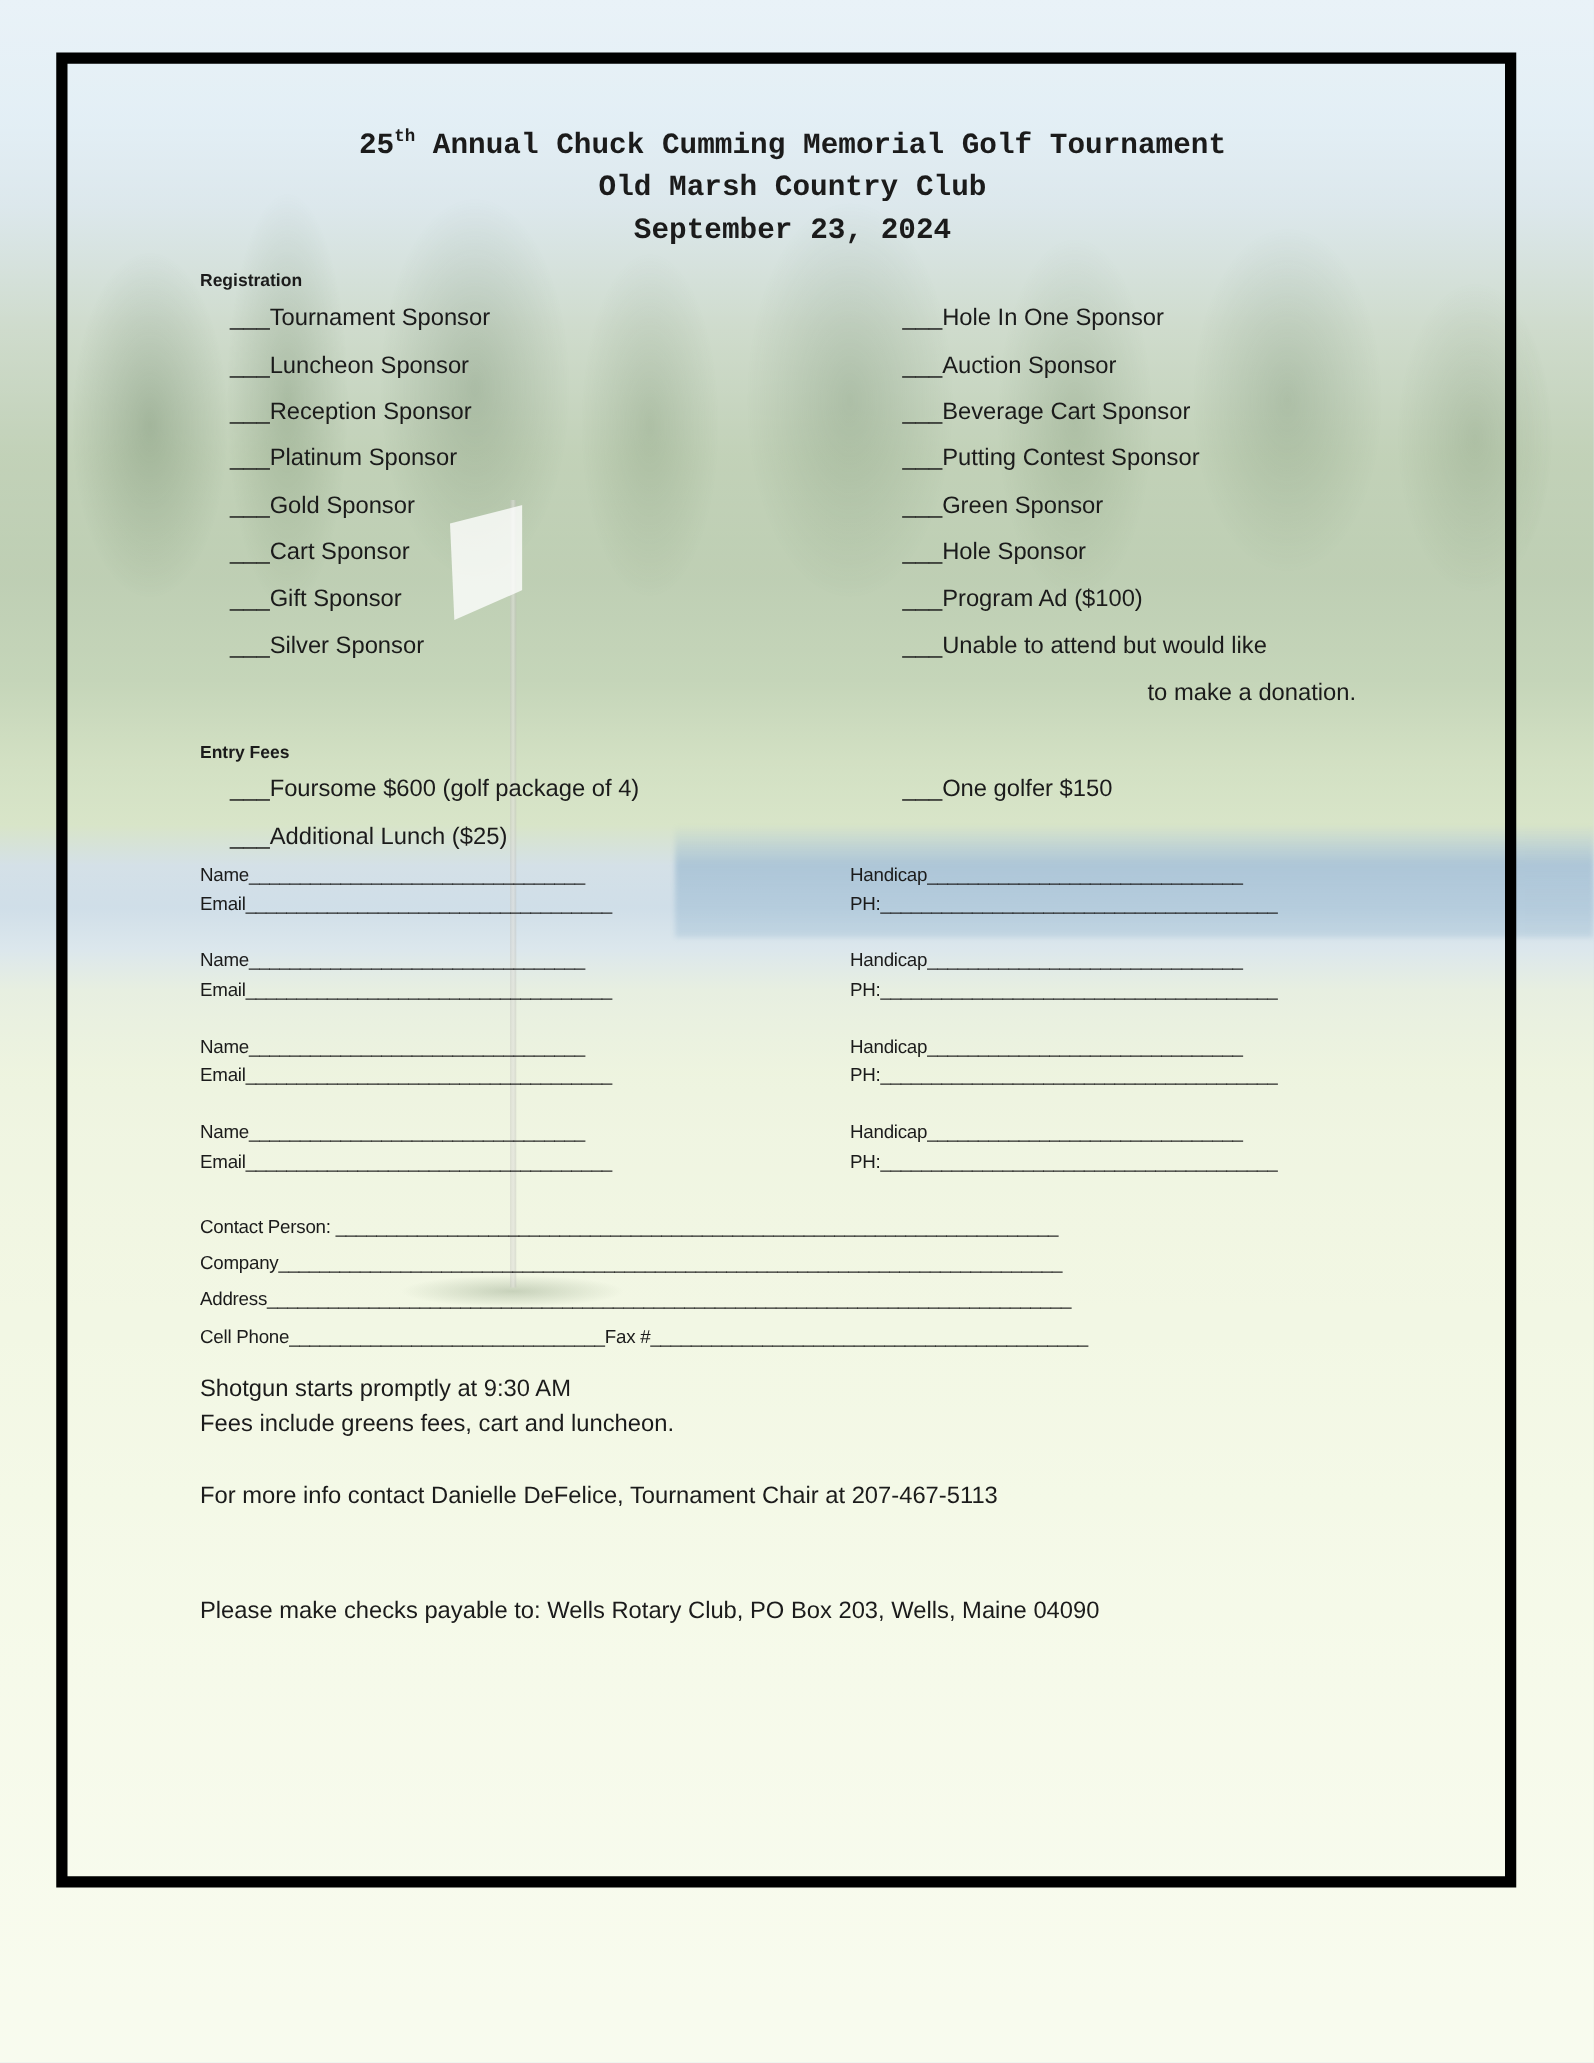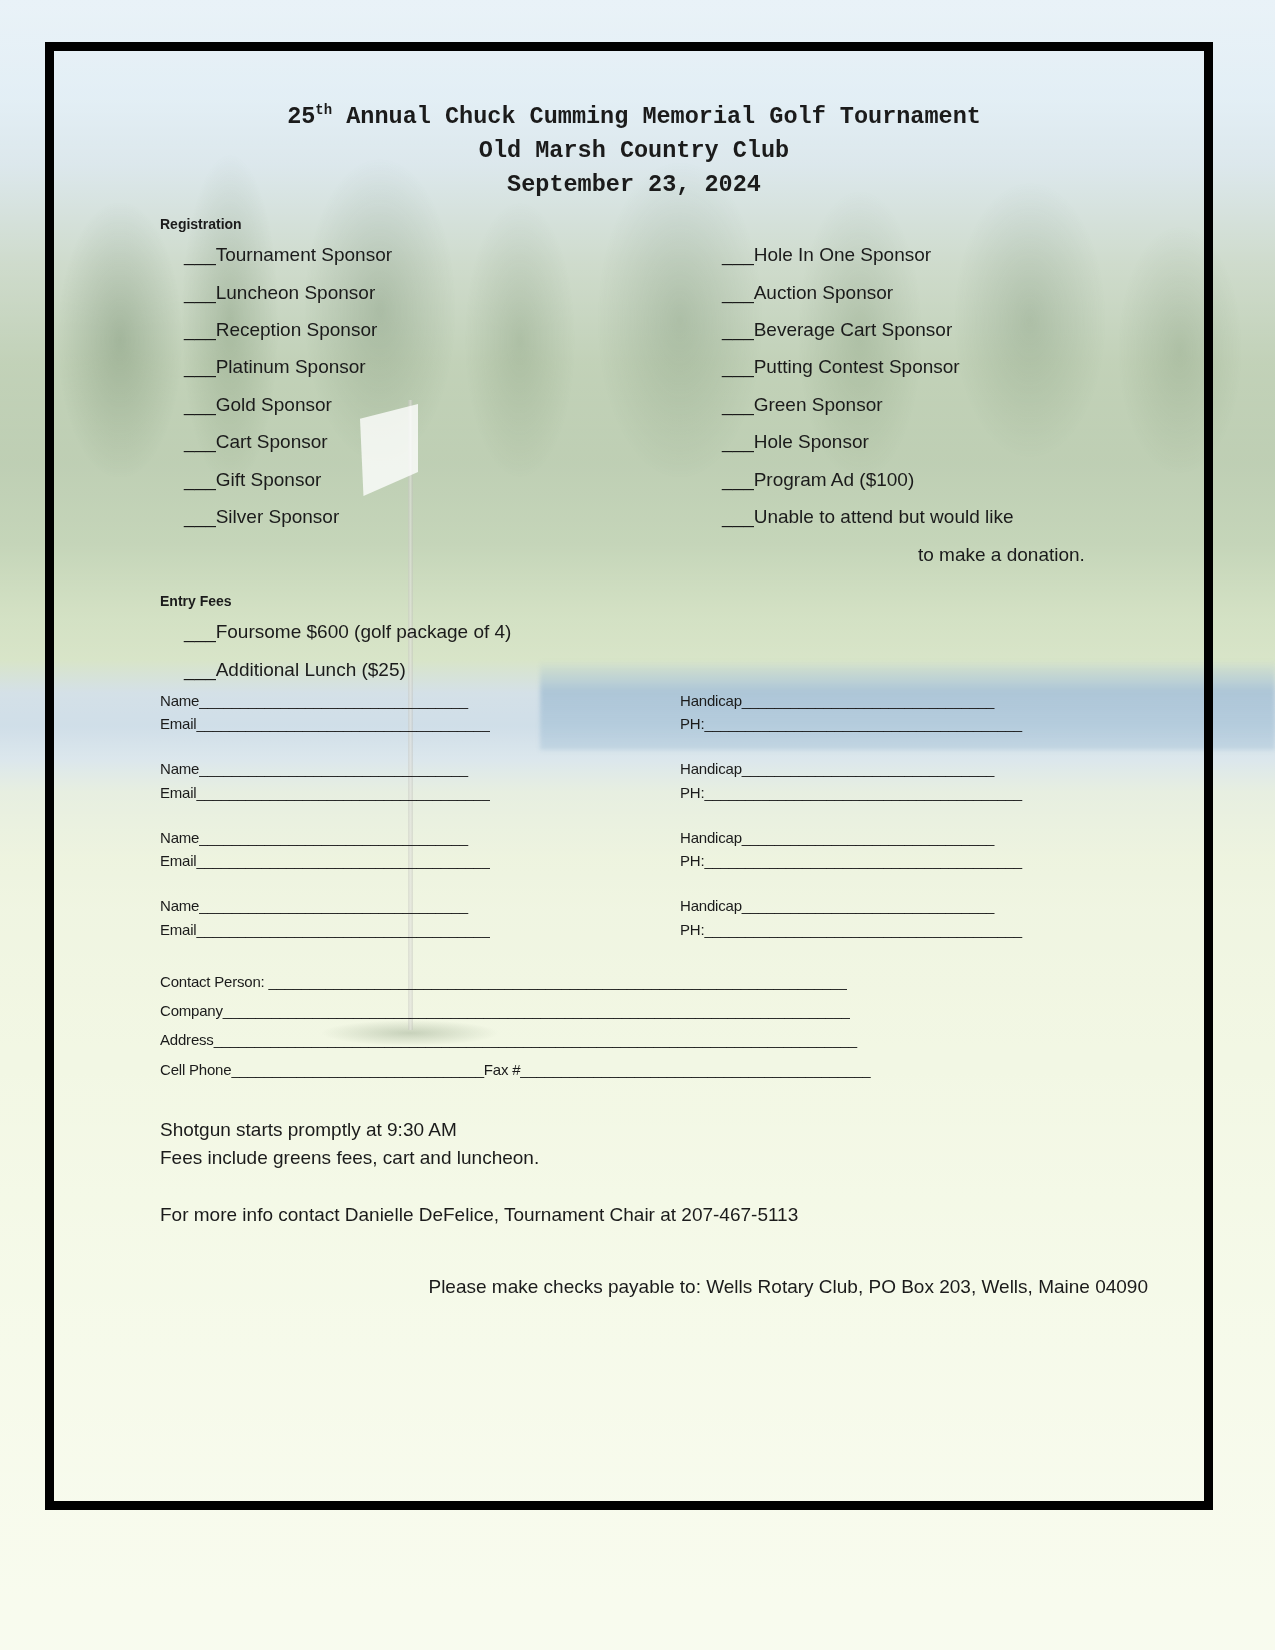--- a/index.html
+++ b/index.html
@@ -174,26 +174,26 @@
   .gl { white-space: pre; font-size: 15px; letter-spacing: -0.2px; }
 
   .contact-rows {
     margin-top: 26px;
     font-size: 15px;
     line-height: 1.95;
   }
   .contact-rows div { white-space: pre; letter-spacing: -0.2px; }
 
   .note {
-    margin-top: 32px;
+    margin-top: 14px;
     font-size: 19px;
     line-height: 1.45;
   }
   .note.spaced { margin-top: 30px; }
-  .note.final { margin-top: 44px; text-align: right; }
+  .note.final { margin-top: 64px; }
 </style>
 </head>
 <body>
 
 <div class="photo">
   <div class="trees"></div>
   <div class="water"></div>
   <div class="flag-shadow"></div>
   <div class="flagstick"></div>
   <div class="flag"></div>
@@ -235,20 +235,23 @@
     </div>
   </div>
 
   <div class="section-head entry">Entry Fees</div>
 
   <div class="grid2 fees">
     <div>
       <div class="opt left">___Foursome $600 (golf package of 4)</div>
       <div class="opt left">___Additional Lunch ($25)</div>
     </div>
+    <div>
+      <div class="opt">___One golfer $150</div>
+    </div>
   </div>
 
 
   <div>
     <div class="golfer-block golfer-grid">
       <div>
         <div class="gl">Name_________________________________</div>
         <div class="gl">Email____________________________________</div>
       </div>
       <div>

